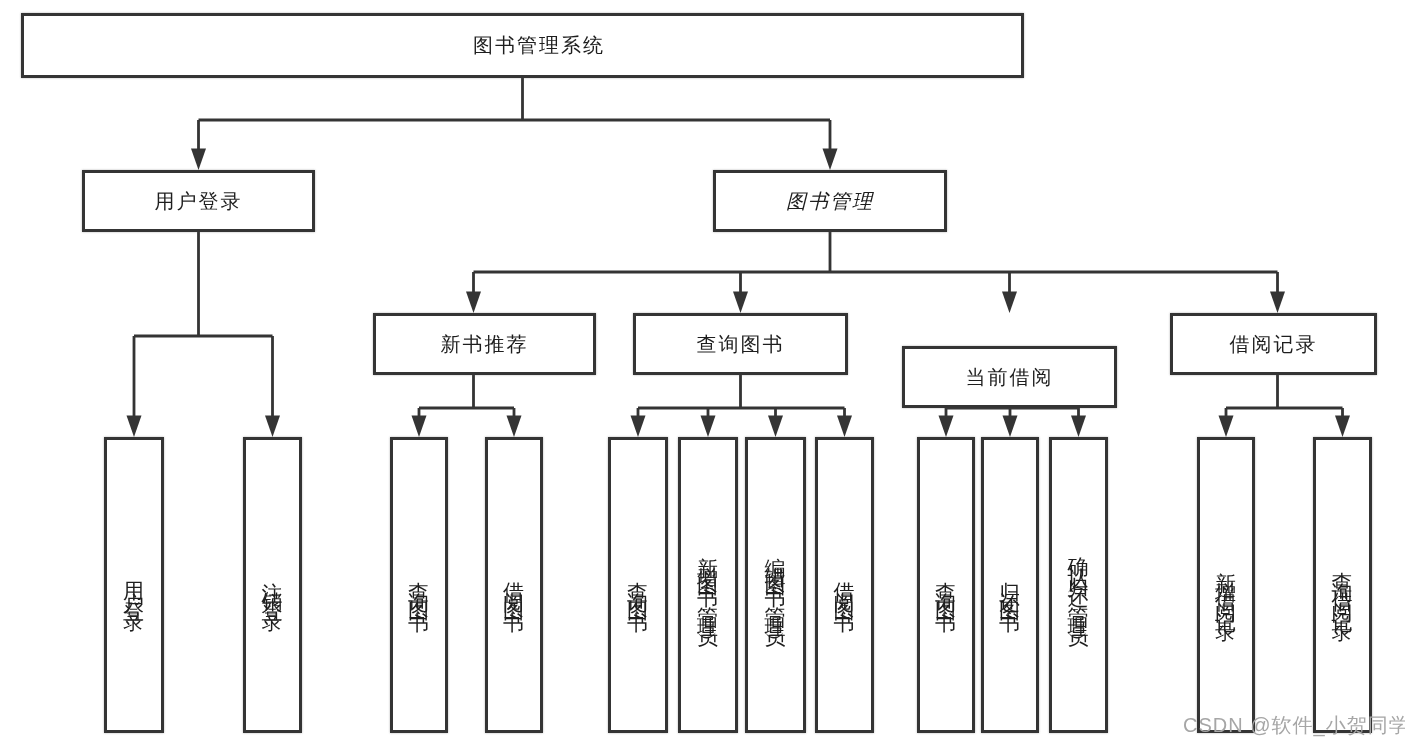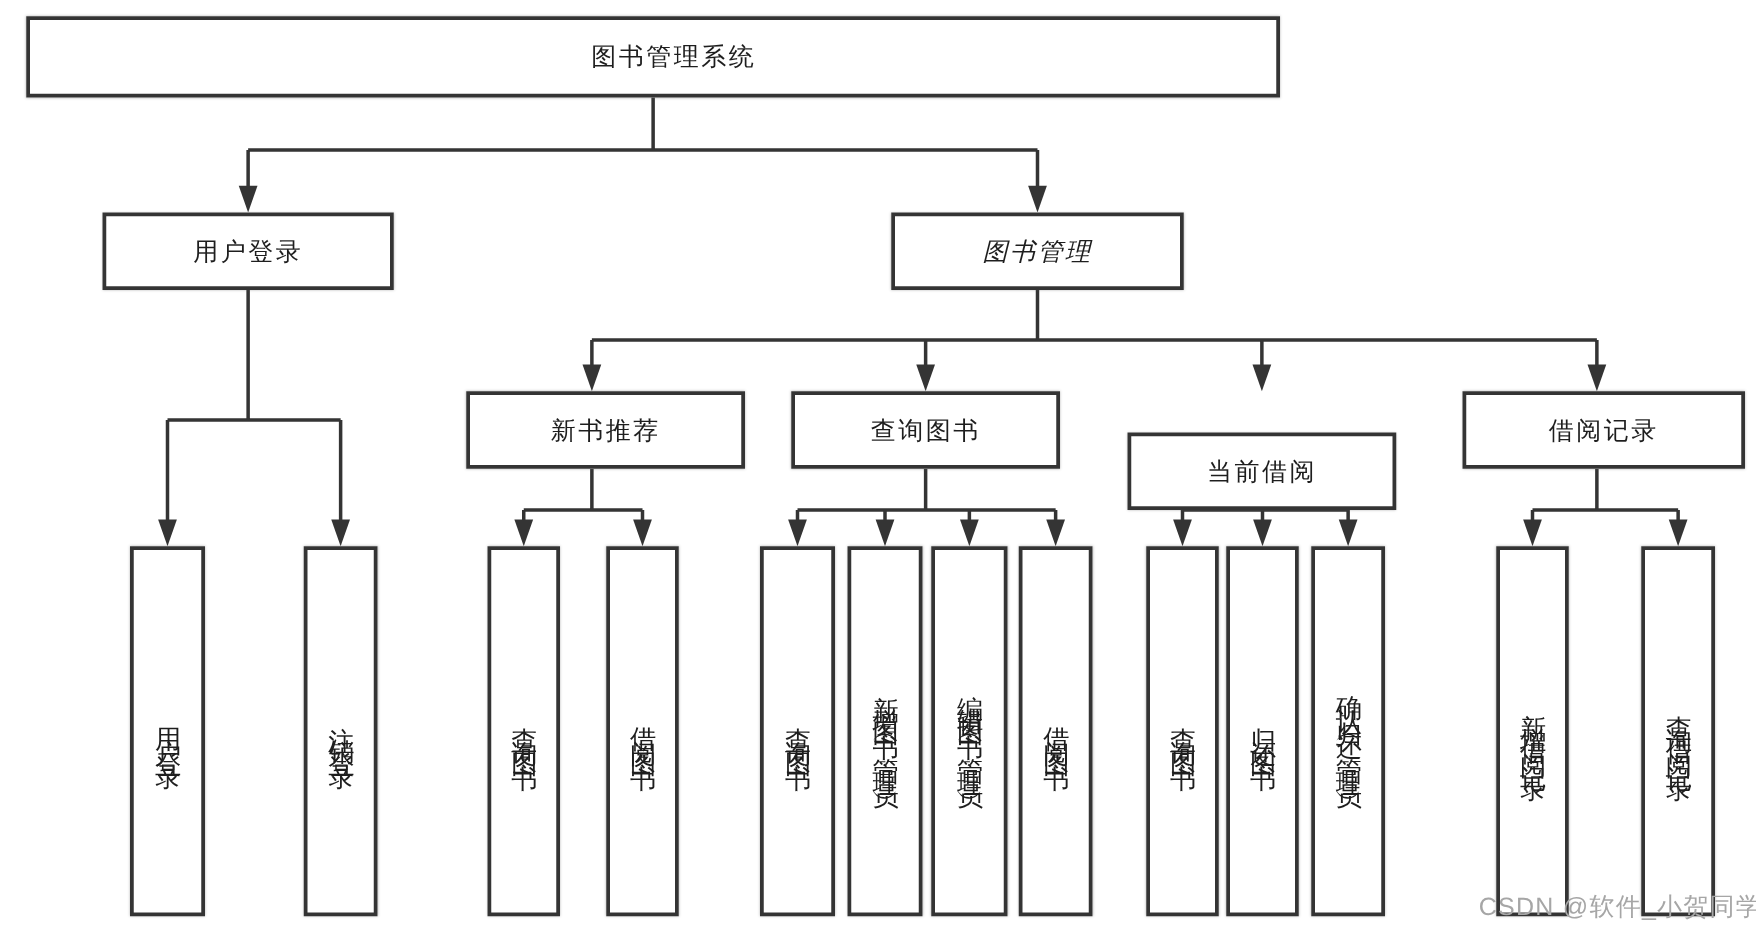--- a/index.html
+++ b/index.html
@@ -108,21 +108,21 @@
 
   <div class="box" style="left:362px; top:313px; width:223px; height:62px;margin-left:11px;">
     <span class="hlabel">新书推荐</span>
   </div>
   <div class="box" style="left:633px; top:313px; width:215px; height:62px;">
     <span class="hlabel">查询图书</span>
   </div>
   <div class="box" style="left:902px; top:313px; width:215px; height:62px;margin-top:33px;">
     <span class="hlabel">当前借阅</span>
   </div>
-  <div class="box" style="left:1170px; top:313px; width:226px; height:62px;">
+  <div class="box" style="left:1170px; top:313px; width:207px; height:62px;">
     <span class="hlabel">借阅记录</span>
   </div>
 
   <div class="box leaf" style="left:104px; top:437px; width:60px; height:296px;">
     <span class="vlabel">用户登录</span>
   </div>
   <div class="box leaf" style="left:243px; top:437px; width:59px; height:296px;">
     <span class="vlabel">注销登录</span>
   </div>
 

